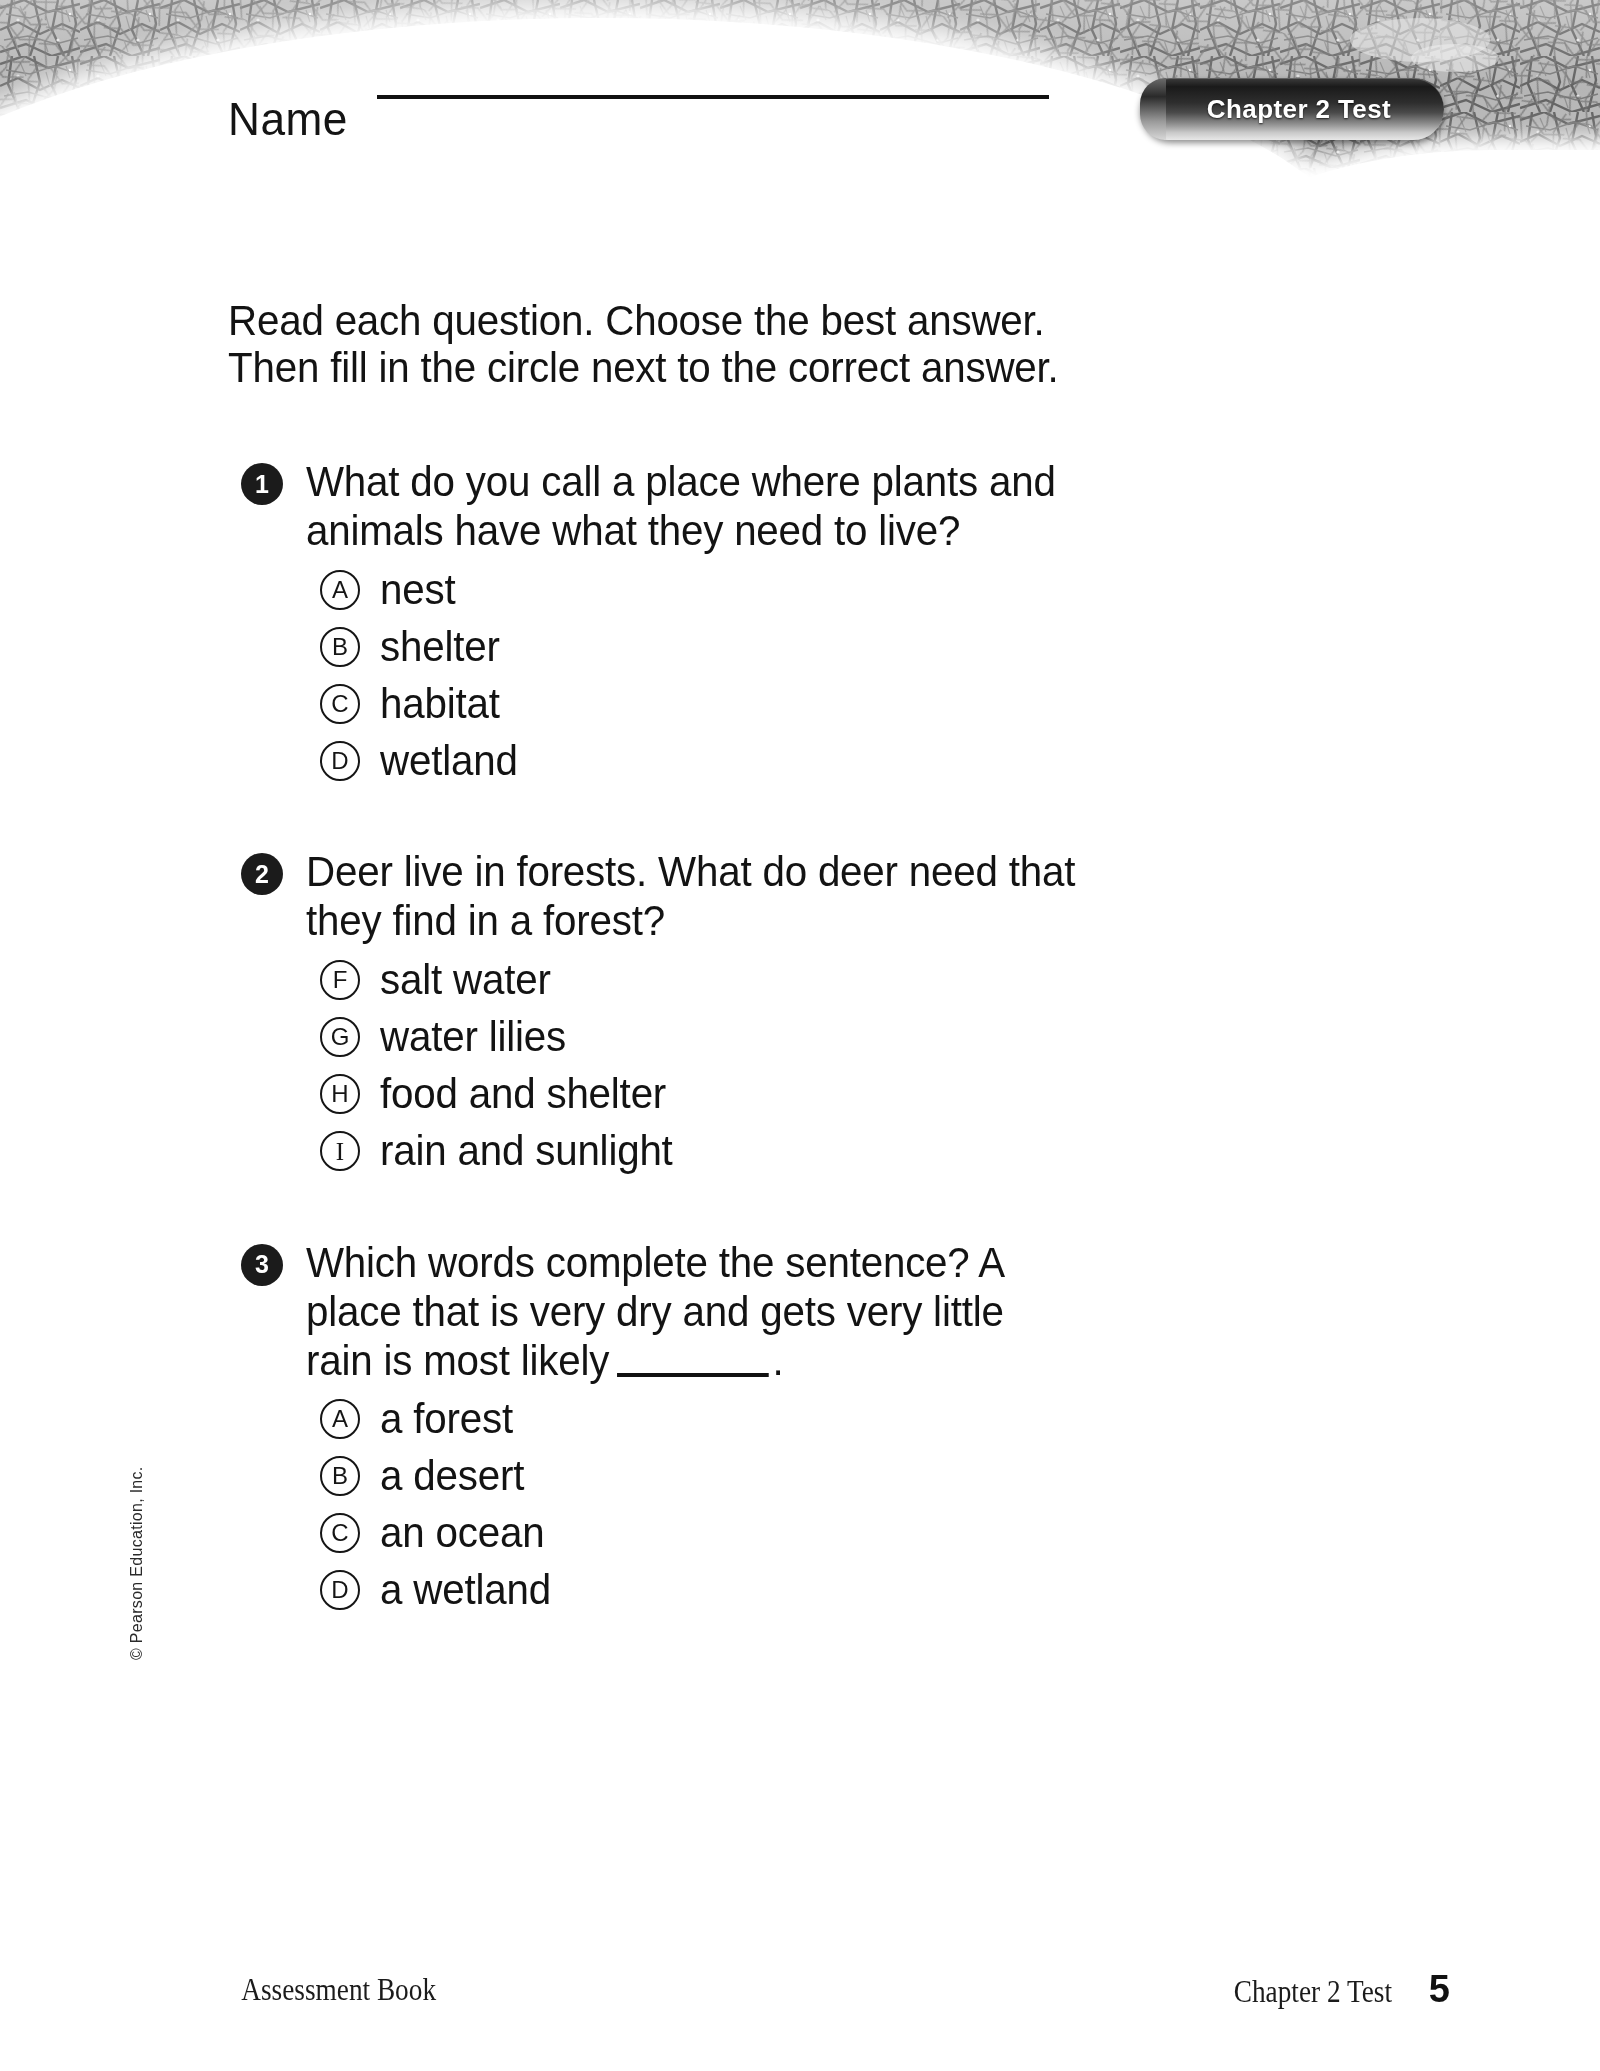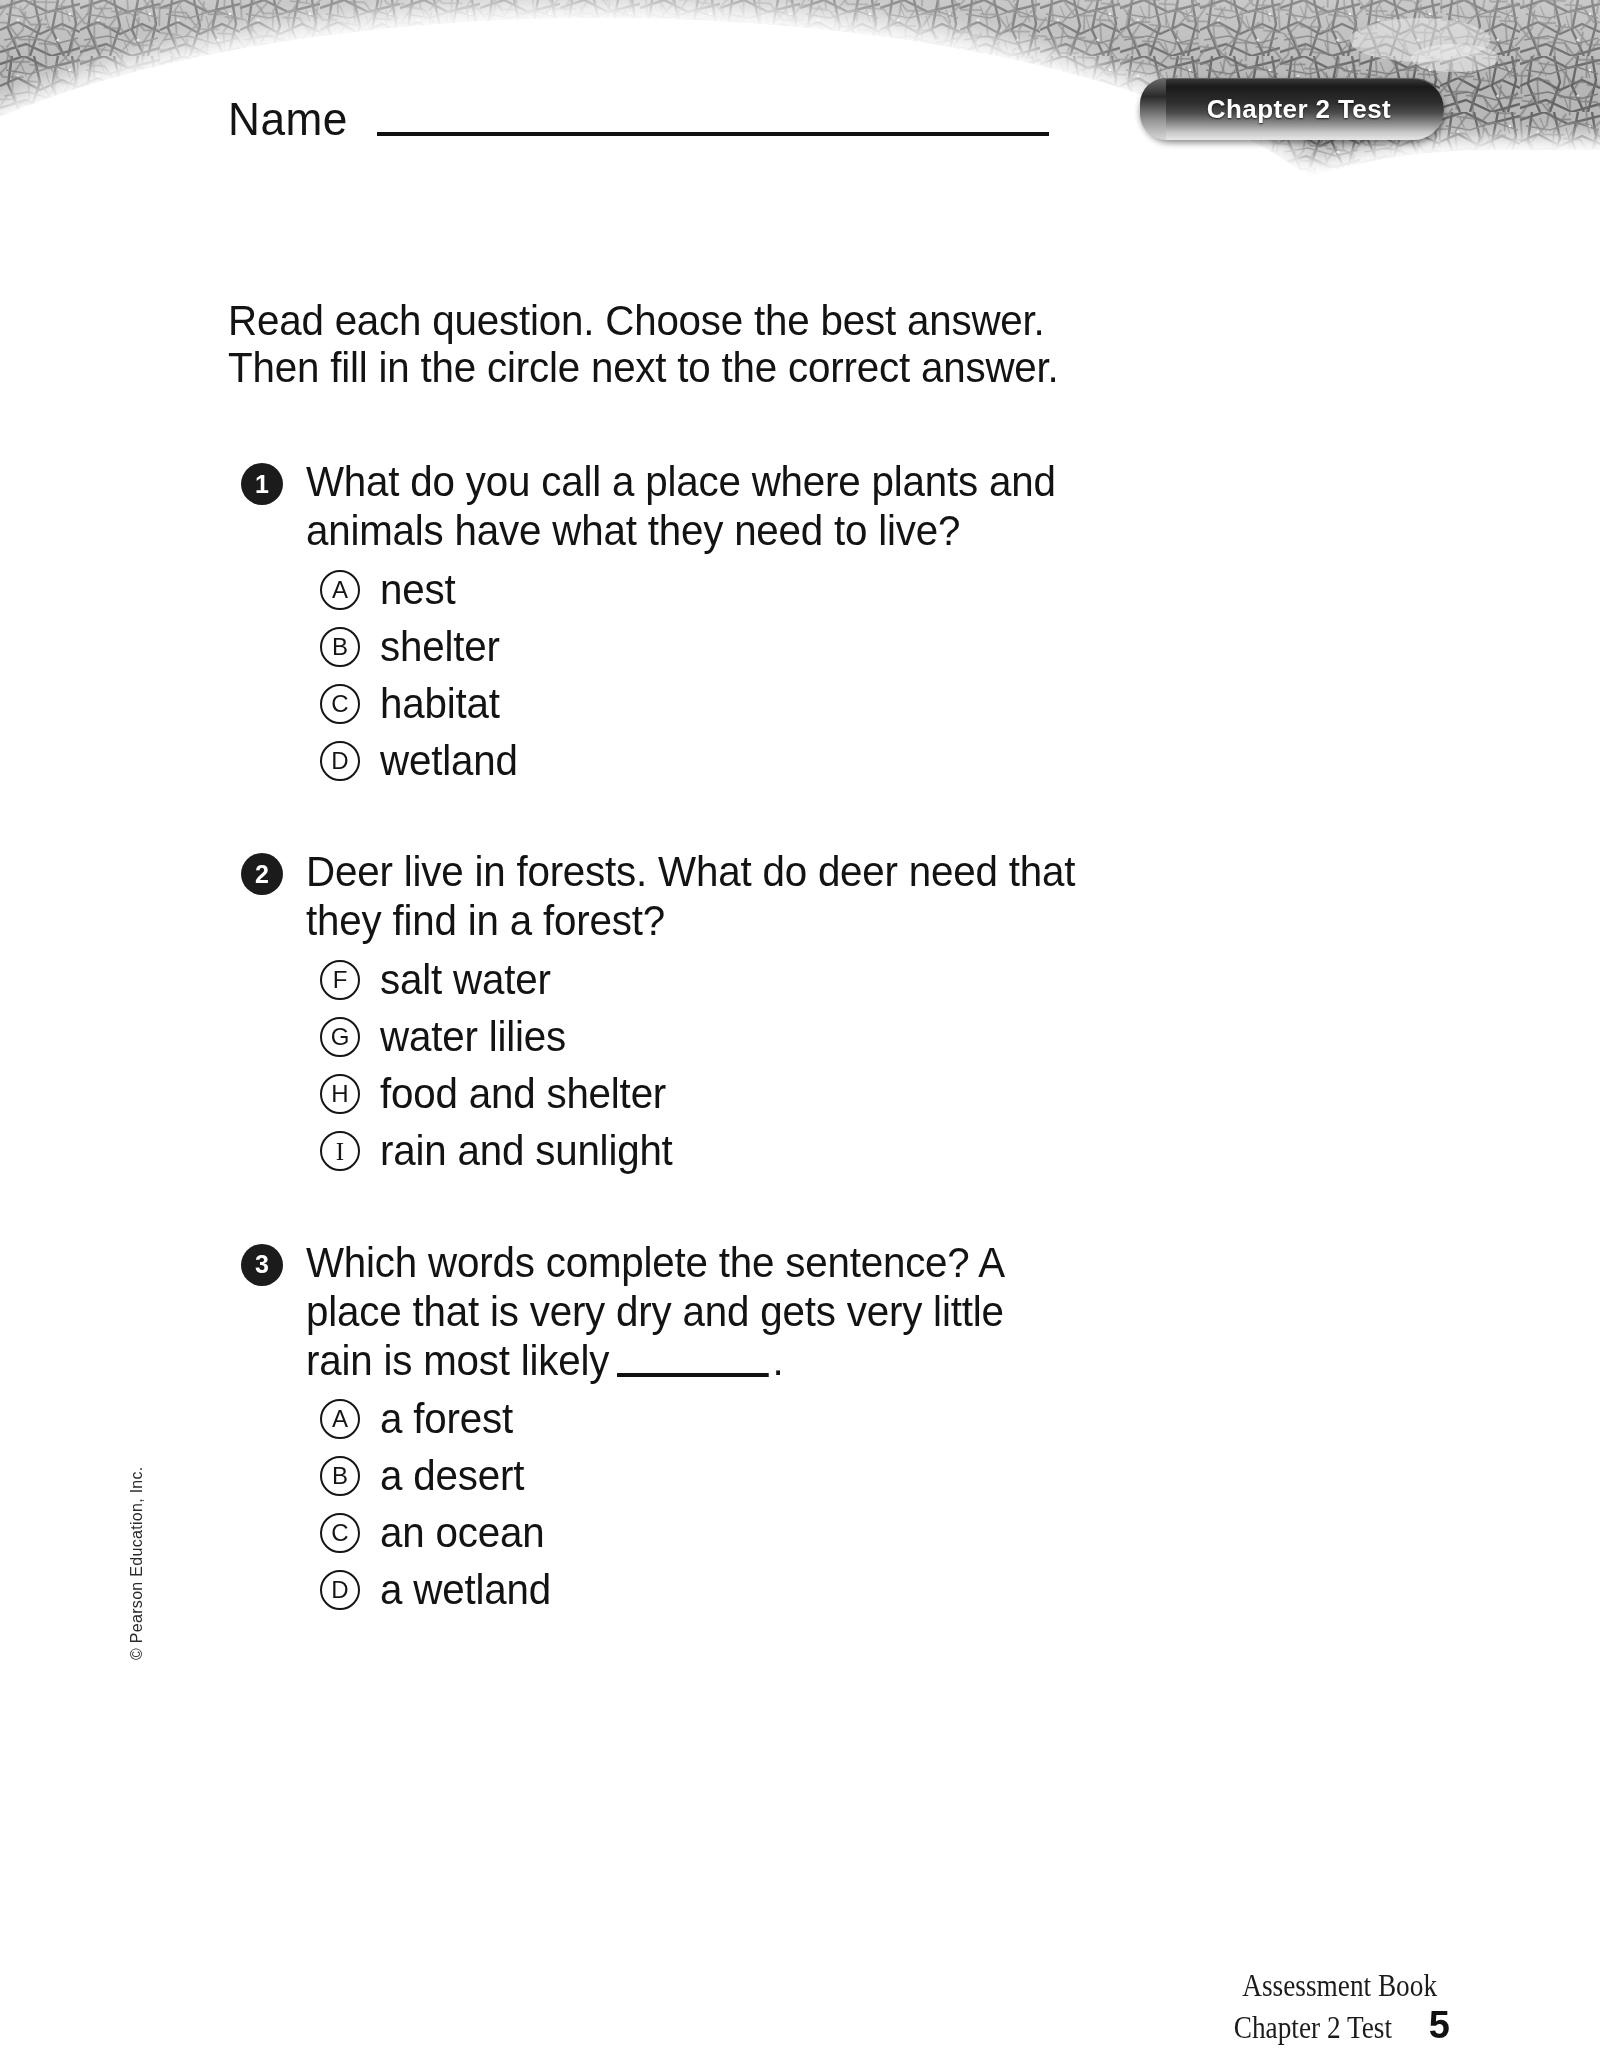--- a/index.html
+++ b/index.html
@@ -58,21 +58,20 @@
     border-radius: 60% 10% 0 0 / 90% 40% 0 0;
     box-shadow: 0 0 18px 12px #ffffff;
   }
 
   
   .name-row {
     position: absolute;
     left: 228px;
     top: 95px;
     display: flex;
-    align-items: flex-end;
     z-index: 6;
   }
   .name-label {
     font-family: "Liberation Sans", sans-serif;
     font-size: 47px;
     letter-spacing: 0.5px;
     color: #141414;
     line-height: 1;
     transform: scaleX(0.94);
     transform-origin: left bottom;
@@ -249,23 +248,22 @@
     white-space: nowrap;
   }
 
   
   .footer {
     position: absolute;
     left: 228px;
     top: 1968px;
     width: 1222px;
     display: flex;
-    align-items: flex-end;
+    align-items: center;
     justify-content: space-between;
-    flex-direction: column;
   }
   .footer-left {
     font-family: "Liberation Serif", serif;
     font-size: 31px;
     color: #1b1b1b;
     transform: scaleX(0.88);
     transform-origin: left baseline;
   }
   .footer-right {
     display: flex;

